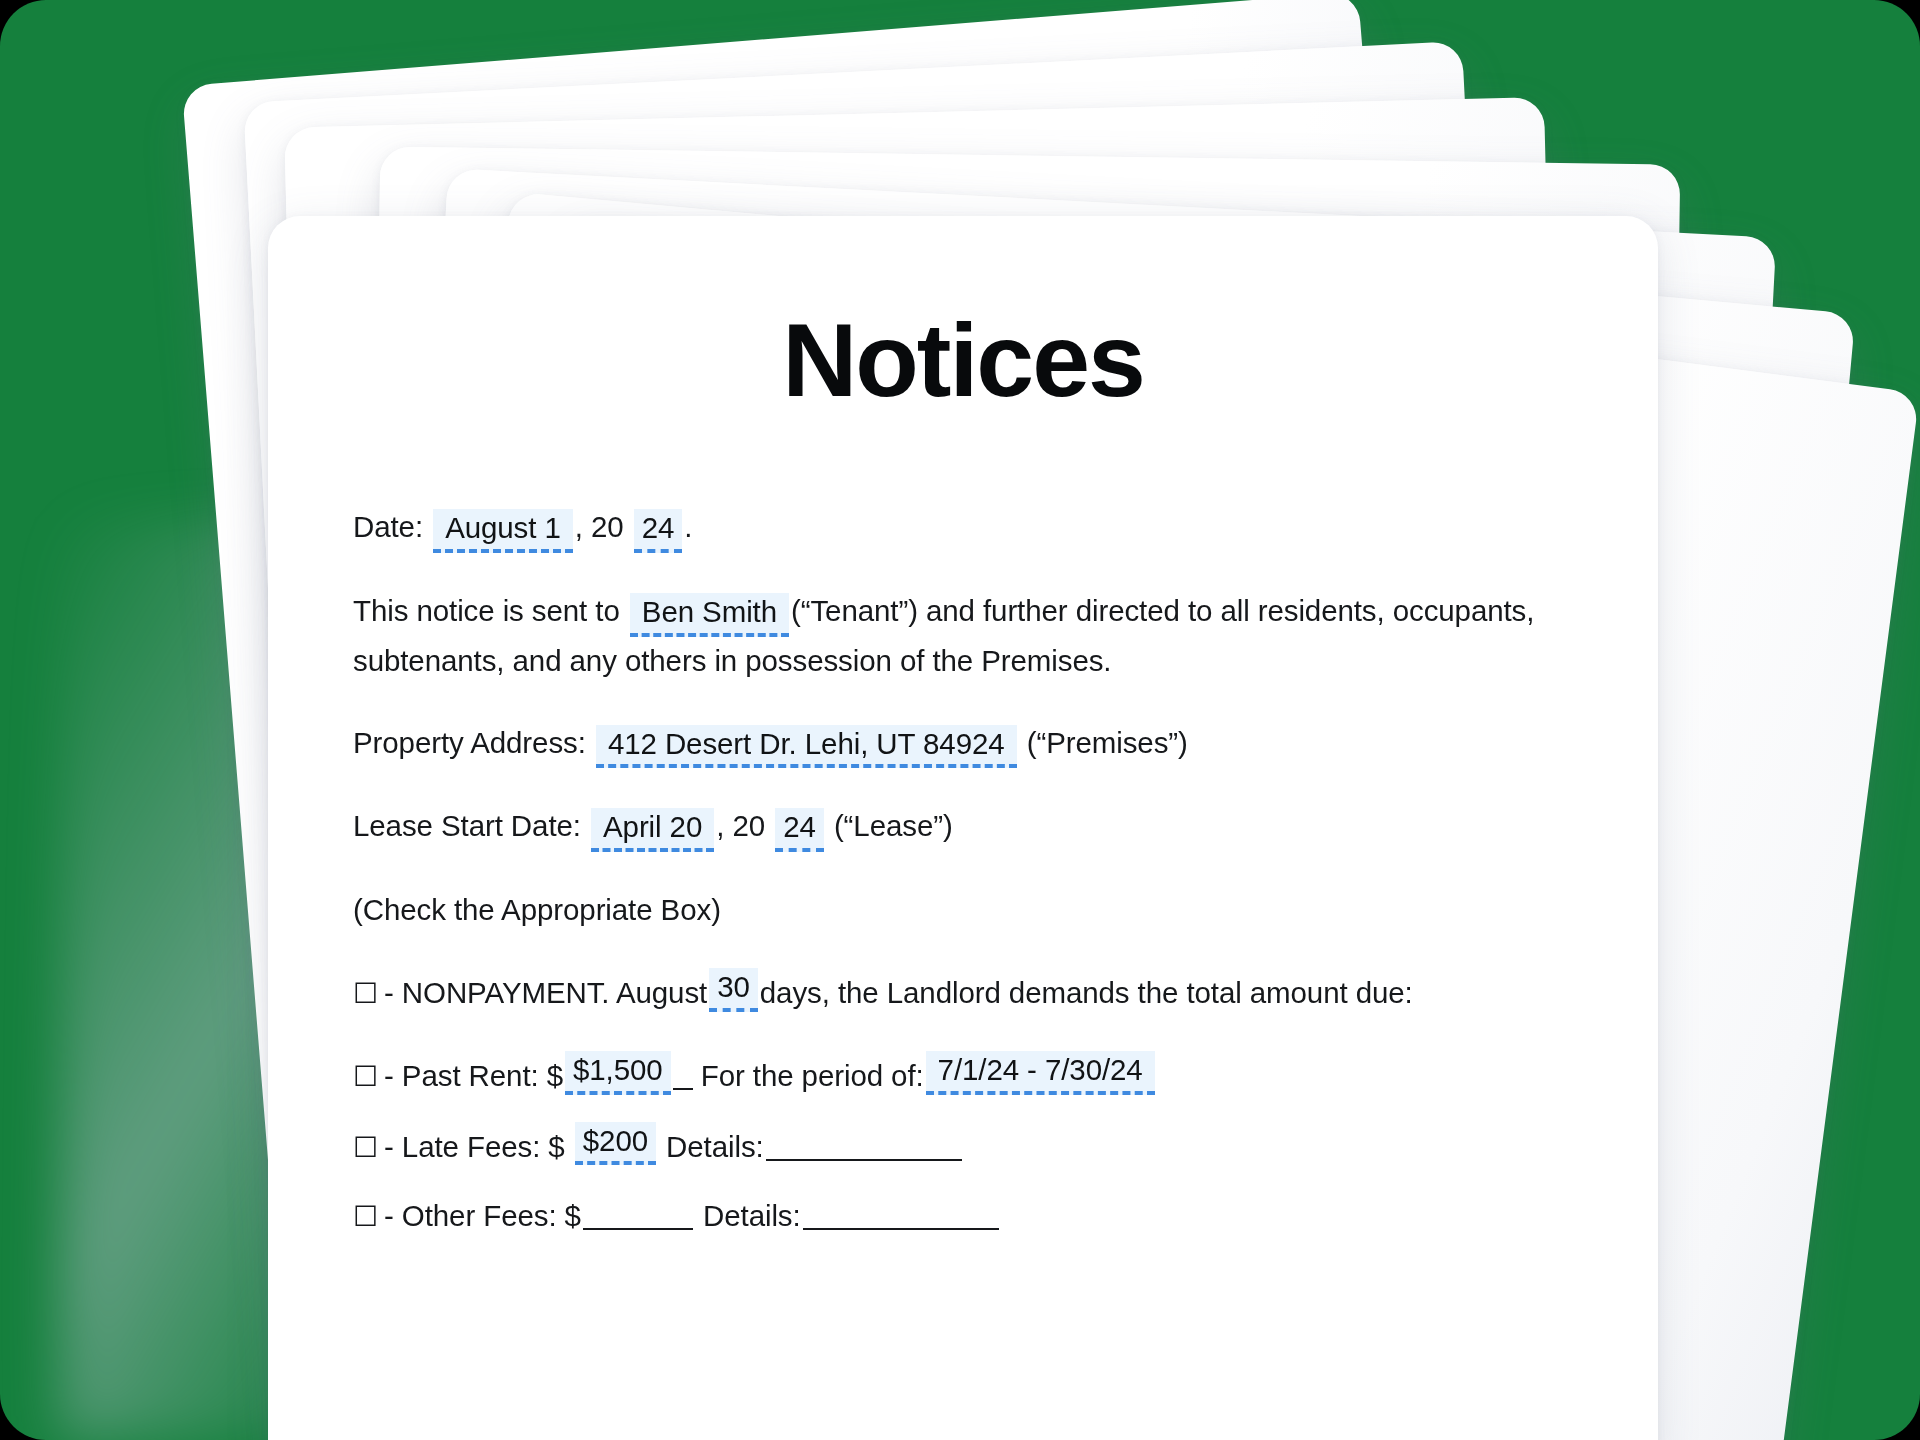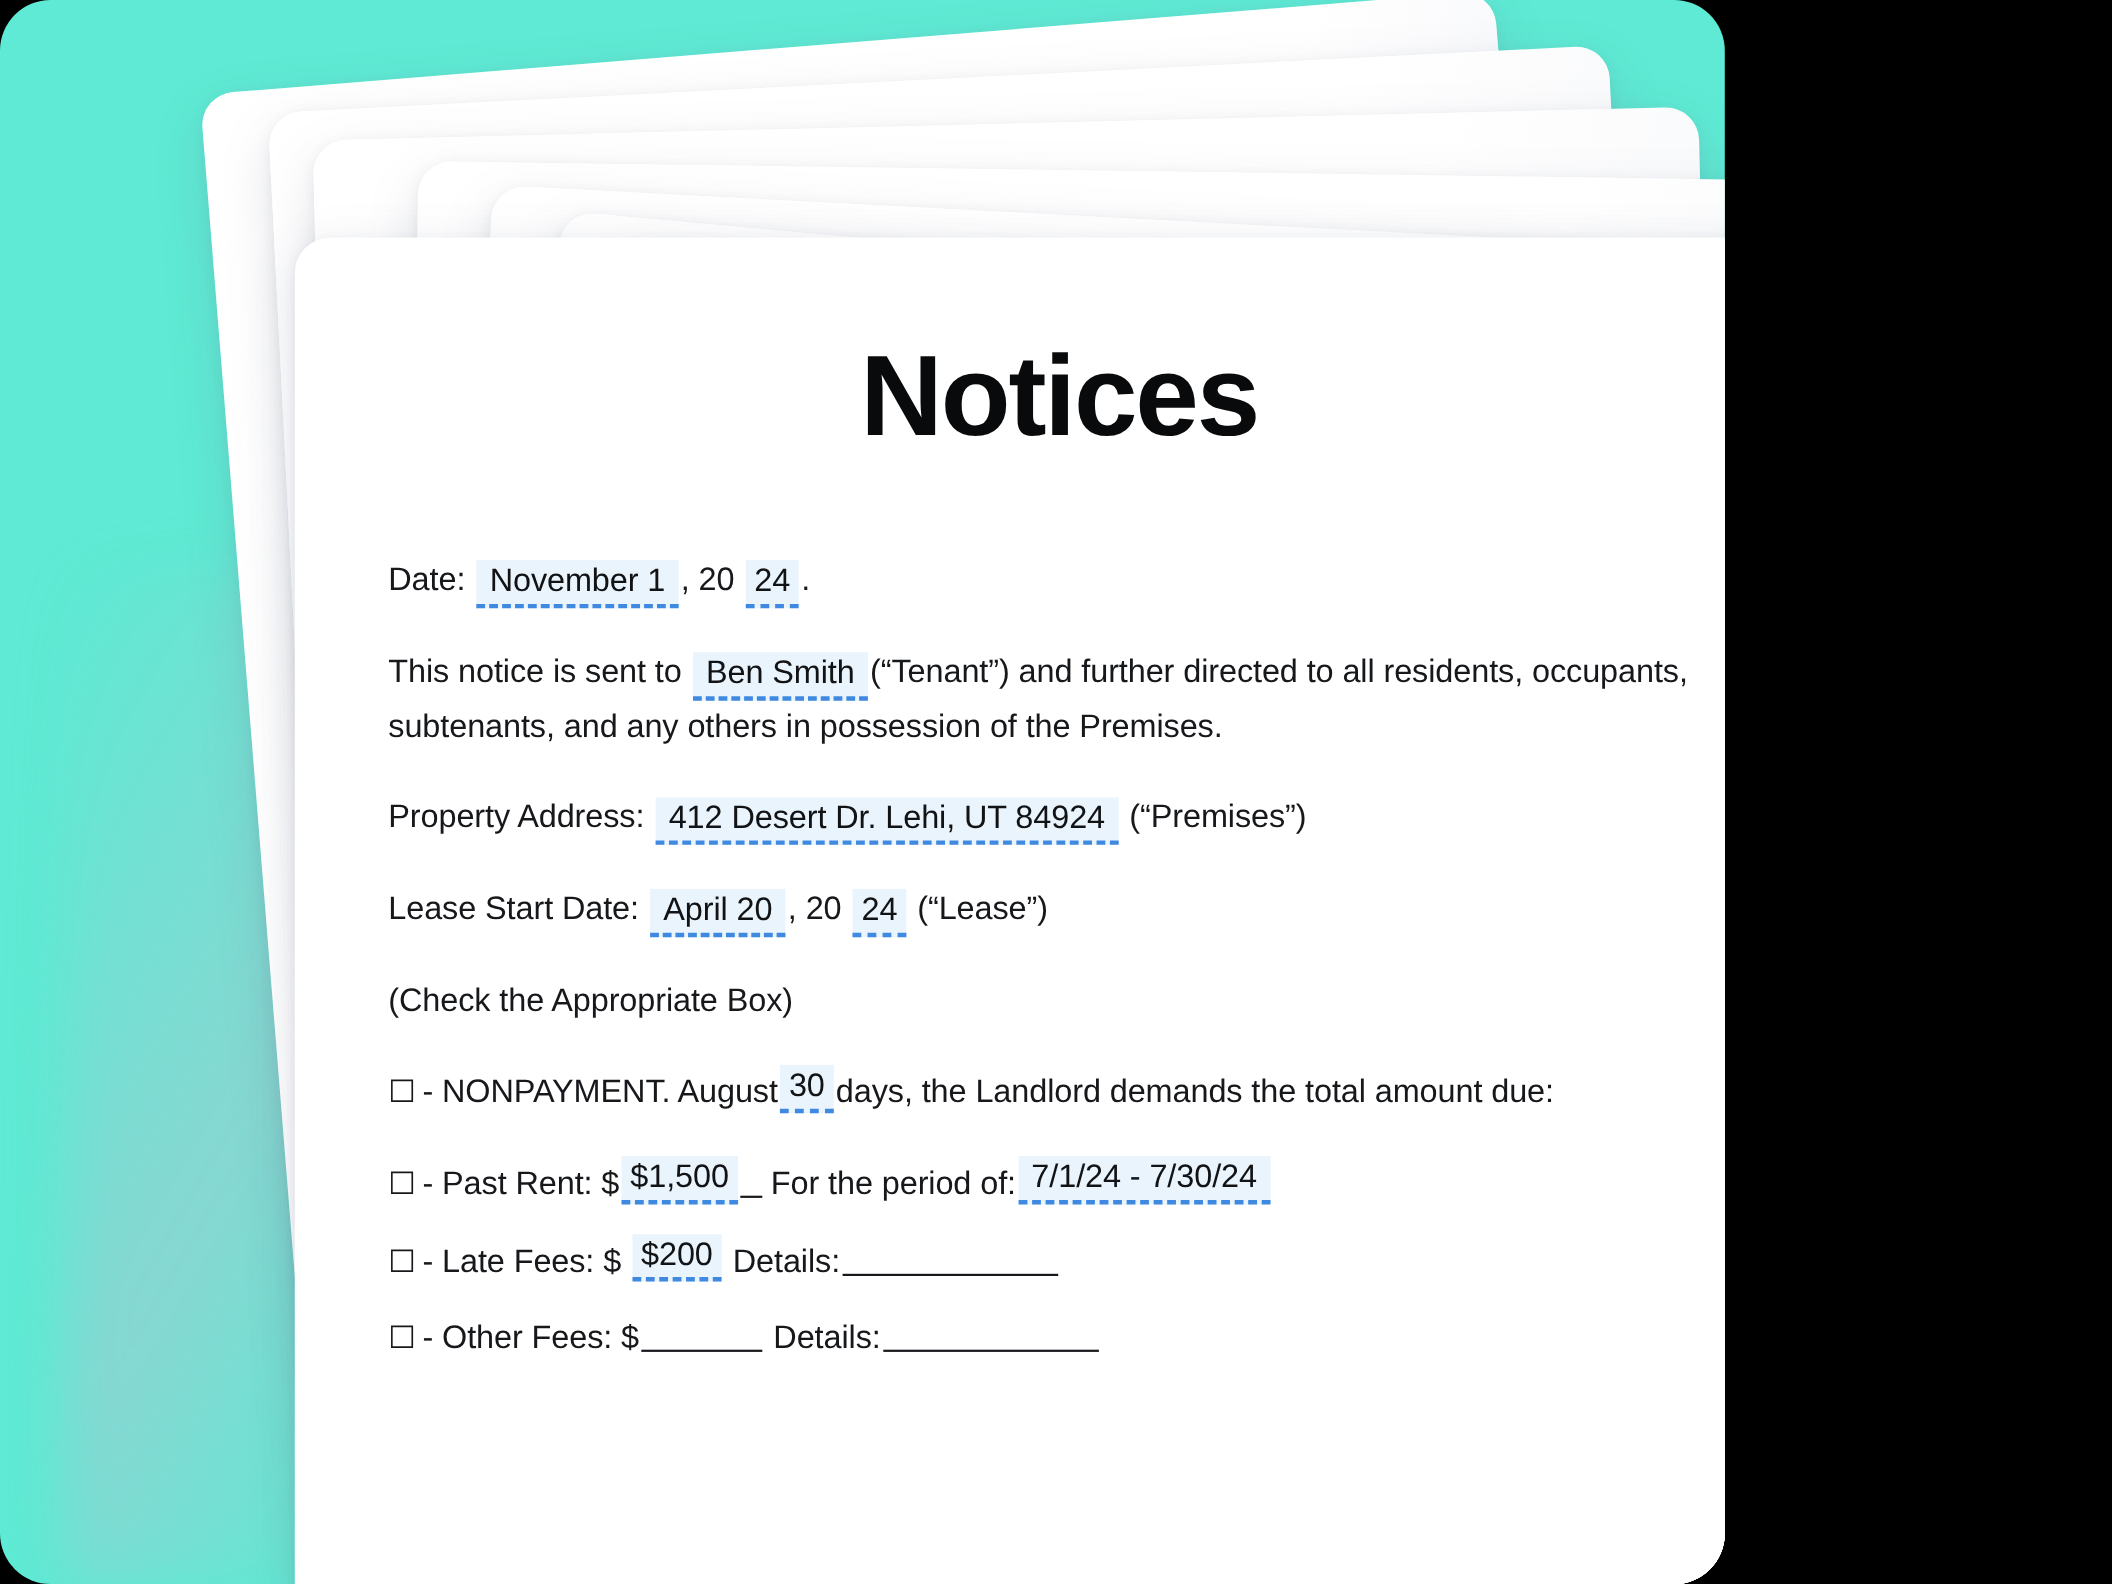--- a/index.html
+++ b/index.html
@@ -10,23 +10,23 @@
   body {
     width: 1920px;
     height: 1440px;
     overflow: hidden;
     font-family: "Liberation Sans", sans-serif;
   }
 
   
   #scene {
     position: relative;
-    width: 1568px;
+    width: 1920px;
     height: 1440px;
-    background: #5eead4;
+    background: #15803d;
     border-radius: 46px;
     overflow: hidden;
   }
 
   
   .sheet {
     position: absolute;
     background: linear-gradient(105deg, #ffffff 0%, #ffffff 62%, #f7f8fa 86%, #eceef3 100%);
     border-radius: 30px;
     box-shadow: 0 18px 46px rgba(108, 116, 140, 0.20),
@@ -184,21 +184,21 @@
   <div class="sheet sheet-6"></div>
   <div class="sheet sheet-7"></div>
 
   <div id="doc-card">
     <div class="doc-inner">
 
       <h1 id="doc-title">Notices</h1>
 
       <p class="para">
         <span>Date:</span>
-        <span class="fill">November 1</span><span>, 20</span>
+        <span class="fill">August 1</span><span>, 20</span>
         <span class="fill narrow">24</span><span>.</span>
       </p>
 
       <p class="para">
         <span>This notice is sent to</span>
         <span class="fill">Ben Smith</span><span>(“Tenant”) and further directed to all residents, occupants, subtenants, and any others in possession of the Premises.</span>
       </p>
 
       <p class="para">
         <span>Property Address:</span>

